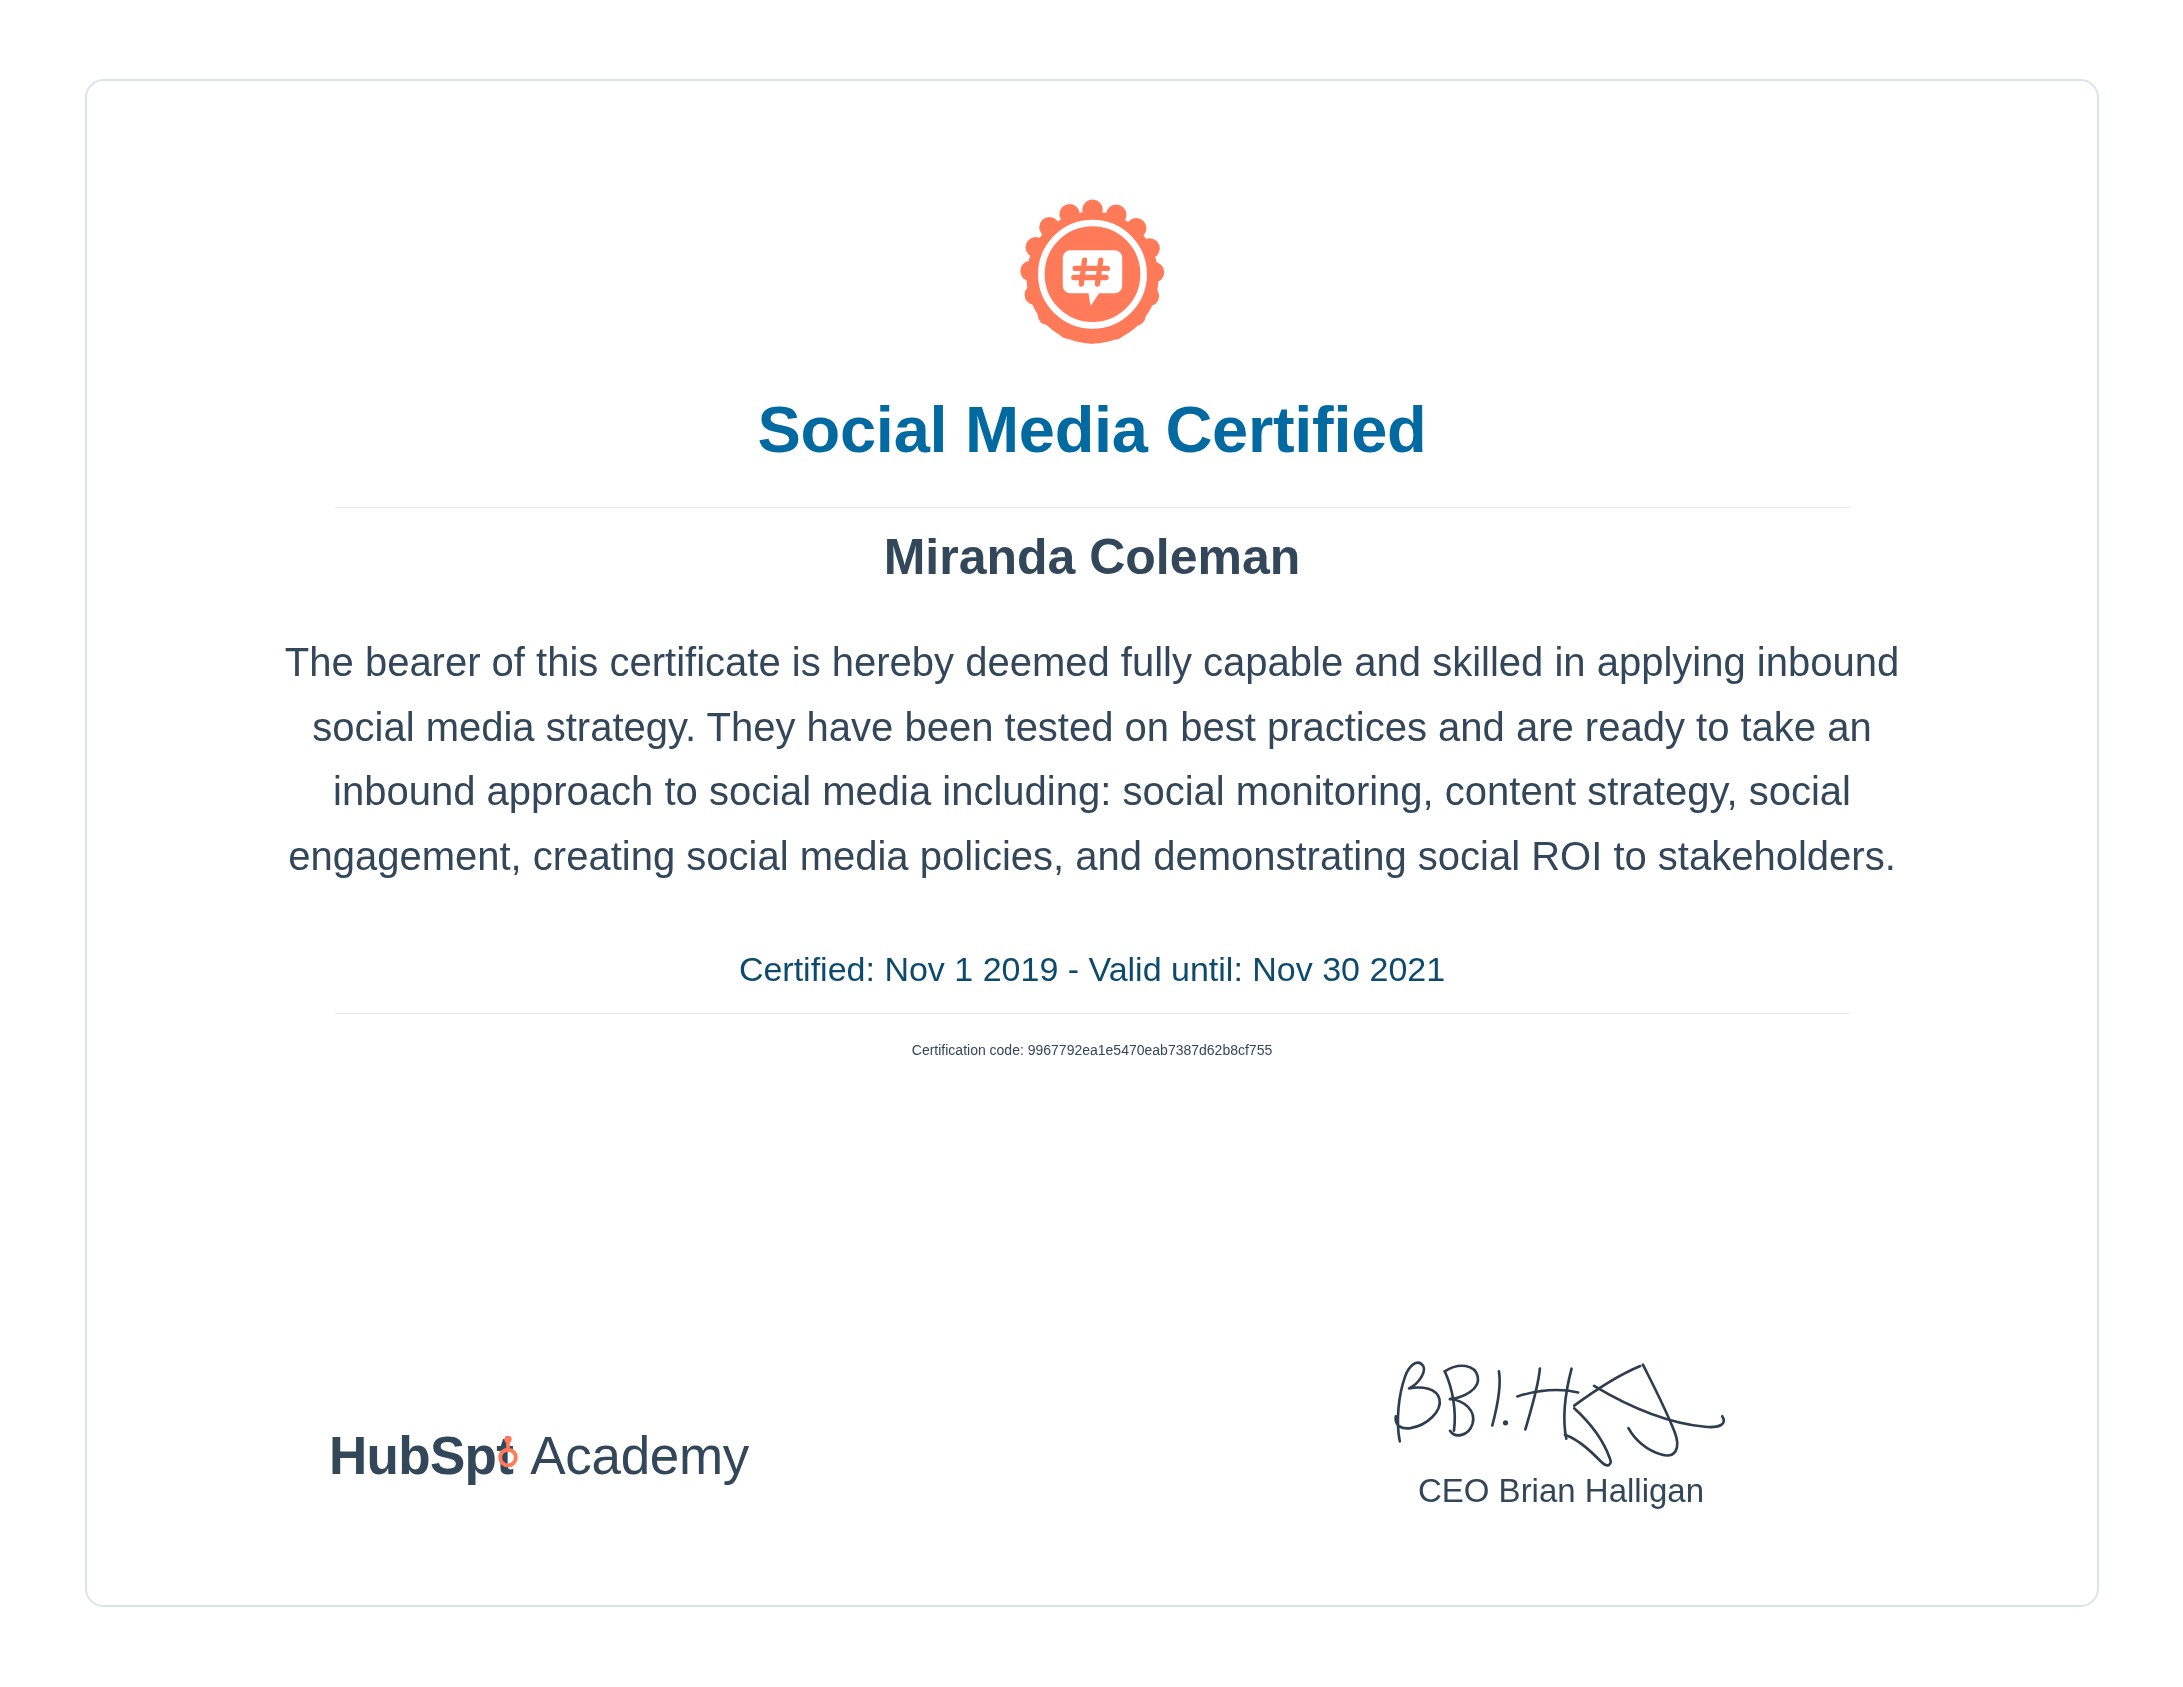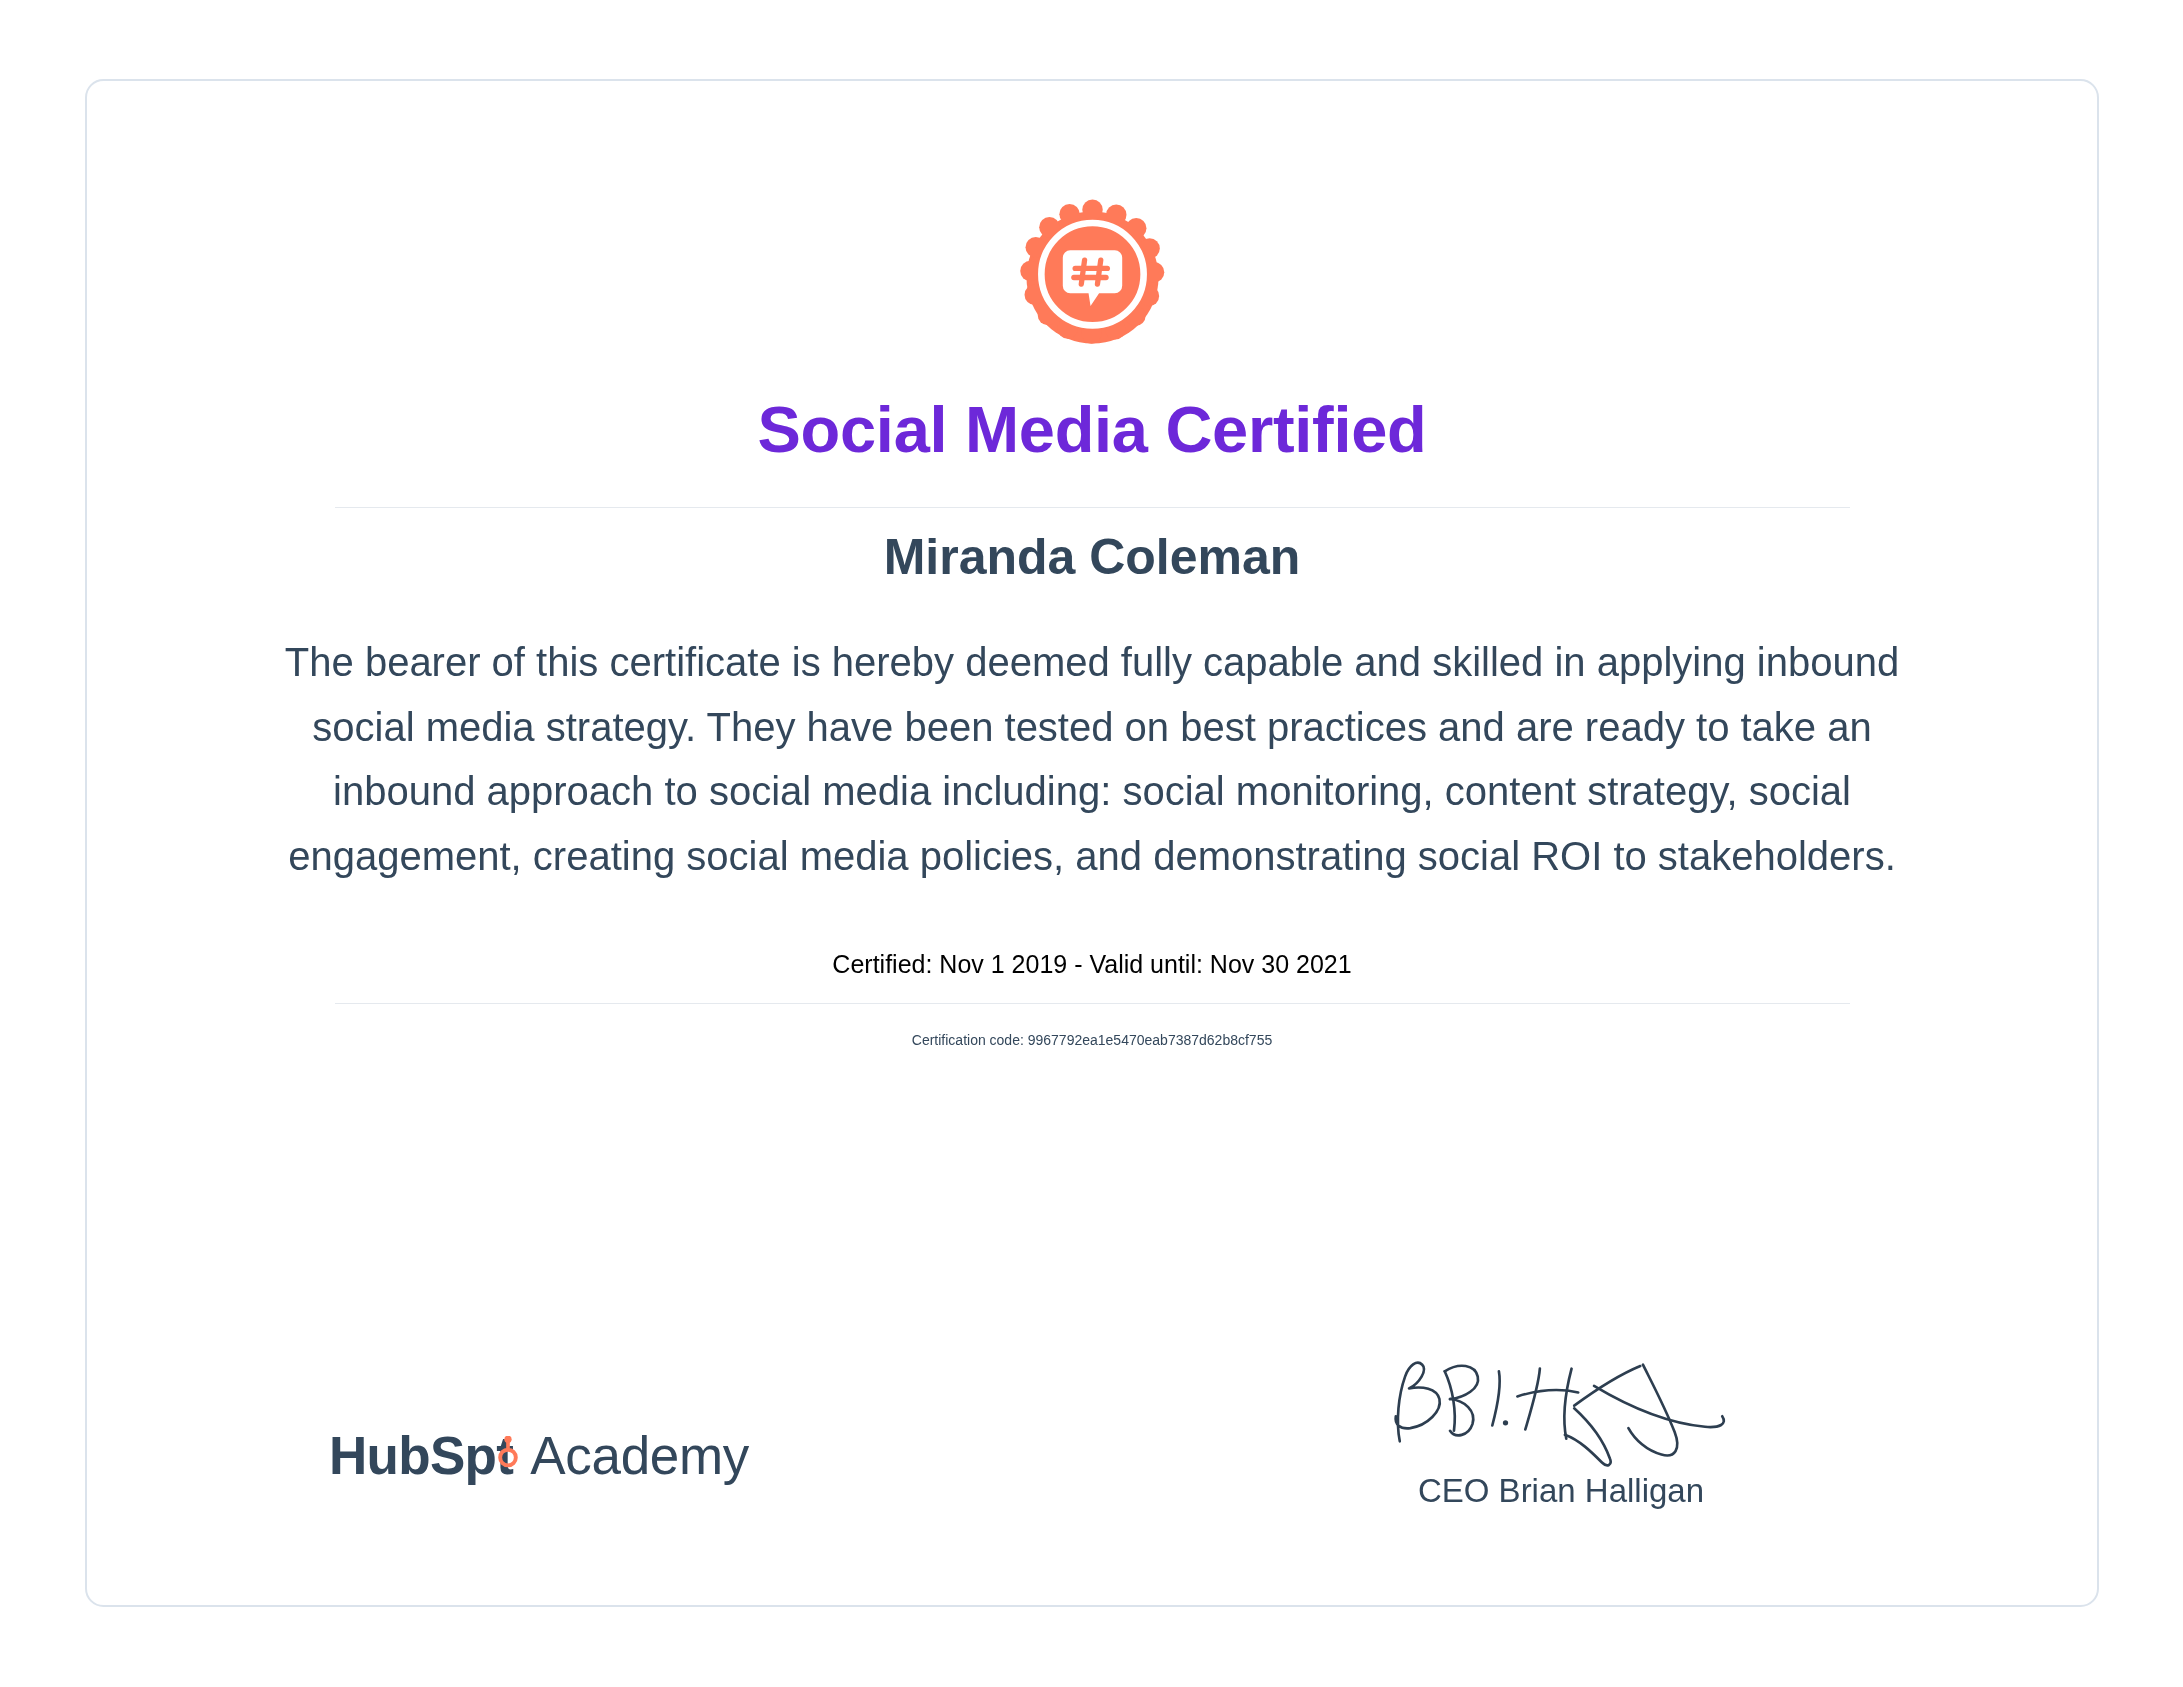--- a/index.html
+++ b/index.html
@@ -43,21 +43,21 @@
     width: 165px;
     height: 165px;
   }
   .badge-wrap svg { display: block; width: 165px; height: 165px; }
 
   
   .cert-title {
     margin-top: 34px;
     font-size: 65px;
     font-weight: bold;
-    color: #6d28d9;
+    color: #0369a1;
     letter-spacing: -0.3px;
     text-align: left;
     line-height: 1.1;
   }
 
   .divider {
     width: 1515px;
     height: 1.3px;
     background: #e5e9ee;
     margin-top: 41px;
@@ -76,22 +76,22 @@
     width: 1674px;
     font-size: 40px;
     line-height: 1.62;
     color: #33475b;
     text-align: center;
     font-weight: normal;
   }
 
   .validity {
     margin-top: 61px;
-    font-size: 25px;
-    color: #000000;
+    font-size: 34px;
+    color: #0c4a6e;
     text-align: left;
   }
 
   .divider-2 {
     width: 1515px;
     height: 1.3px;
     background: #e5e9ee;
     margin-top: 24px;
   }
 

